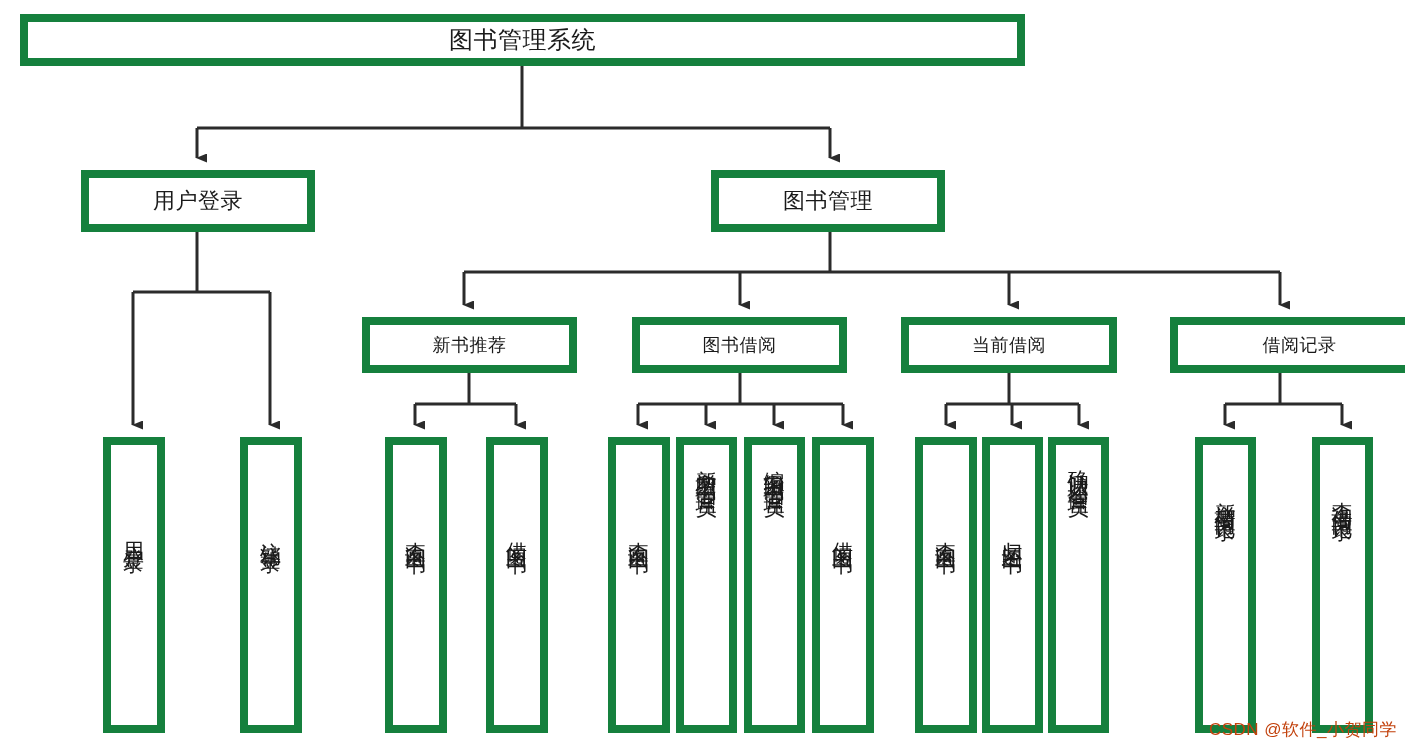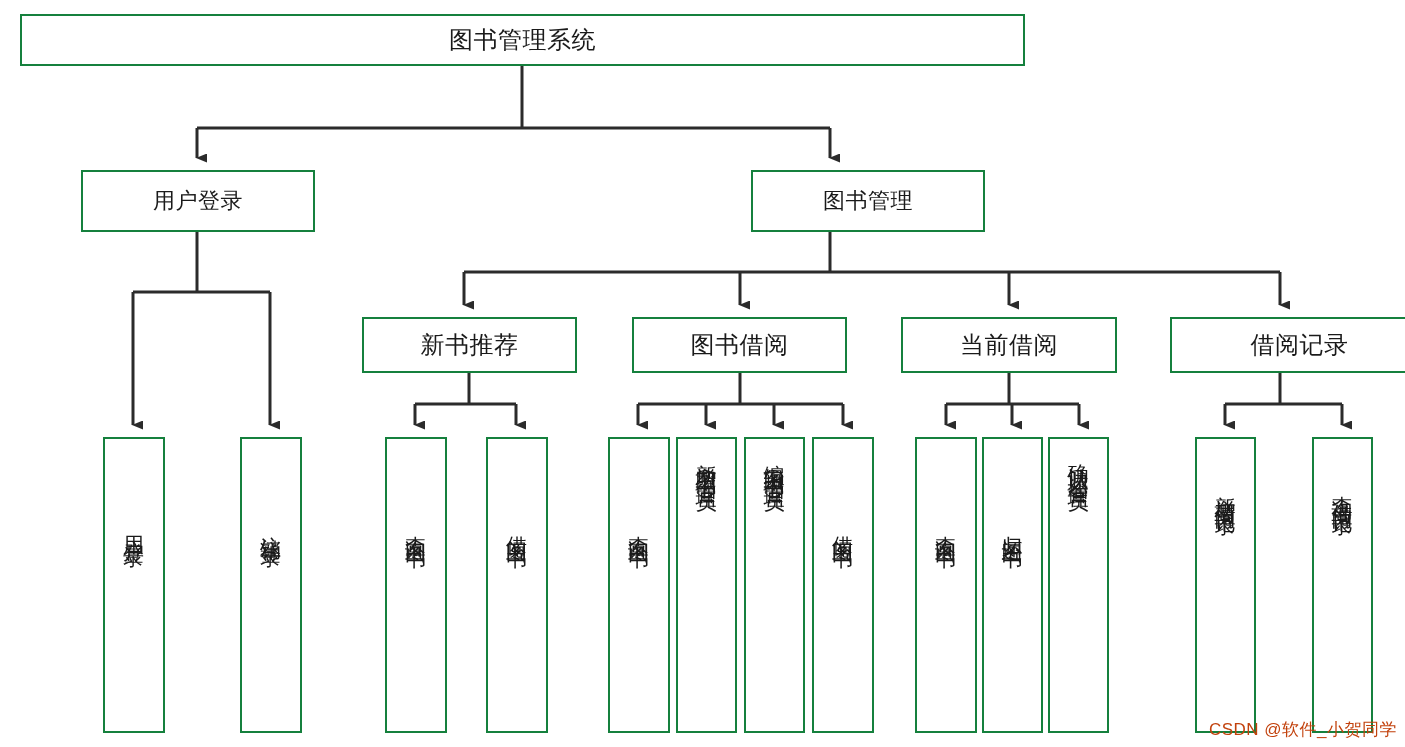--- a/index.html
+++ b/index.html
@@ -16,21 +16,21 @@
   }
   #diagram-root {
     position: relative;
     width: 1405px;
     height: 747px;
   }
   .node {
     position: absolute;
     box-sizing: border-box;
     background: #ffffff;
-    border: 2px solid #15803d;
+    border: 8px solid #15803d;
     display: flex;
     align-items: center;
     justify-content: center;
     color: #1a1a1a;
   }
   .node.horizontal .node-label {
     writing-mode: horizontal-tb;
     white-space: nowrap;
     letter-spacing: 0.5px;
   }
@@ -41,21 +41,21 @@
   }
   .node.vertical .node-label {
     writing-mode: vertical-rl;
     text-orientation: upright;
     letter-spacing: 4px;
     line-height: 1;
     white-space: nowrap;
   }
   .level-0 .node-label { font-size: 24px; }
   .level-1 .node-label { font-size: 22px; }
-  .level-2 .node-label { font-size: 24px; }
+  .level-2 .node-label { font-size: 18px; }
   .level-3 .node-label { font-size: 21px; }
 
   svg.connectors {
     position: absolute;
     left: 0;
     top: 0;
     width: 1405px;
     height: 747px;
     pointer-events: none;
   }
@@ -128,21 +128,21 @@
   </svg>
 
   <div class="node horizontal level-0" style="left:20px; top:14px; width:1005px; height:52px;">
     <span class="node-label">图书管理系统</span>
   </div>
 
   <div class="node horizontal level-1" style="left:81px; top:170px; width:234px; height:62px;">
     <span class="node-label">用户登录</span>
   </div>
 
-  <div class="node horizontal level-1" style="left:711px; top:170px; width:234px; height:62px;margin-left:40px;">
+  <div class="node horizontal level-1" style="left:711px; top:170px; width:234px; height:62px;">
     <span class="node-label">图书管理</span>
   </div>
 
   <div class="node horizontal level-2" style="left:362px; top:317px; width:215px; height:56px;">
     <span class="node-label">新书推荐</span>
   </div>
 
   <div class="node horizontal level-2" style="left:901px; top:317px; width:216px; height:56px;">
     <span class="node-label">当前借阅</span>
   </div>

